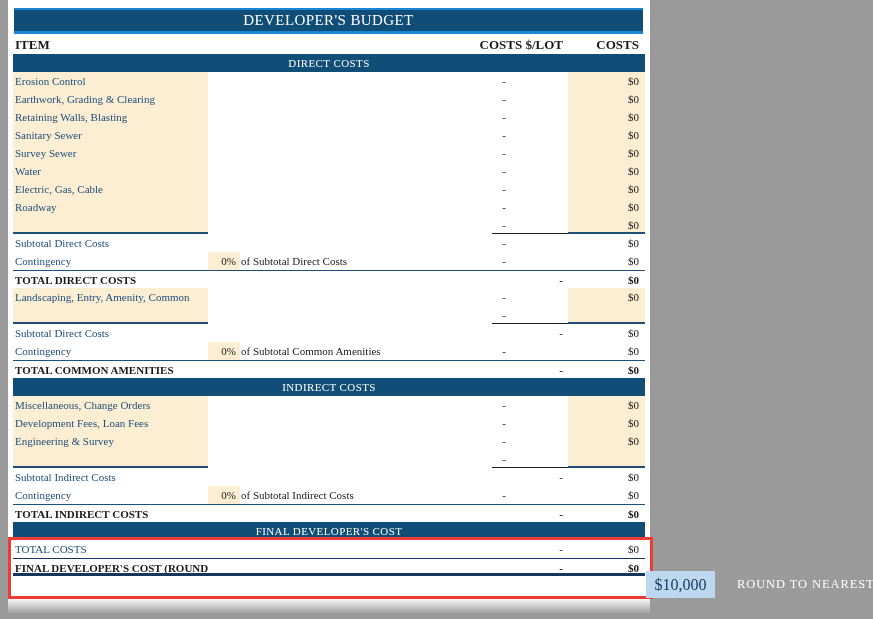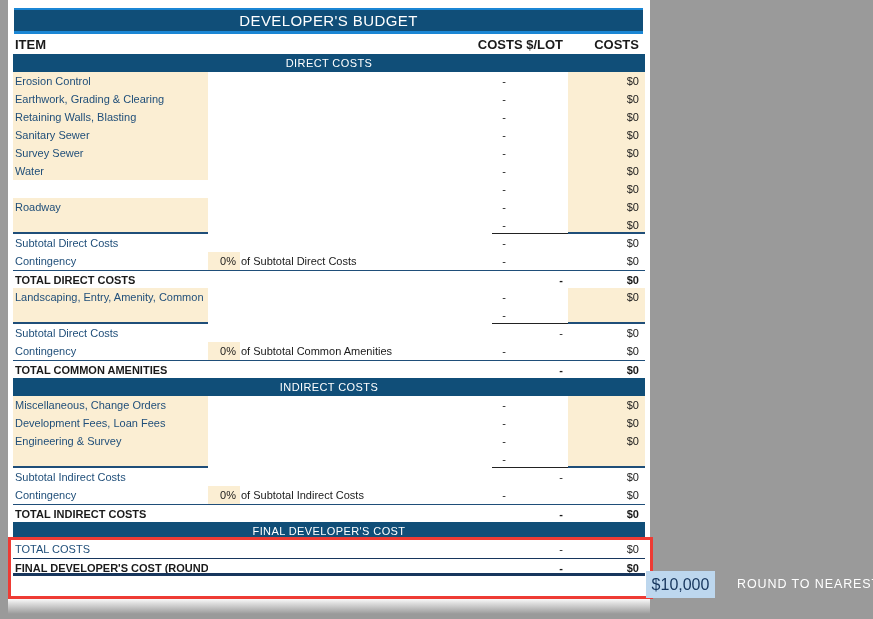--- a/index.html
+++ b/index.html
@@ -1,19 +1,19 @@
 <!DOCTYPE html>
 <html><head>
 <meta charset="utf-8">
 <style>
   html,body{margin:0;padding:0;}
   .stage{
     position:relative; width:873px; height:619px; overflow:hidden;
     background:#9a9a9a;
-    font-family:Liberation Sans, sans-serif;
+    font-family:Liberation Serif, serif;
     -webkit-font-smoothing:antialiased;
   }
   .sheet{position:absolute; left:8px; top:0; width:642px; height:600px; background:#ffffff;}
   .sheet-fade{position:absolute; left:8px; top:598px; width:642px; height:16px;
     background:linear-gradient(#ffffff, #9a9a9a);}
   
   .title-wrap{position:absolute; left:14px; top:8px; width:629px;}
   .title-accent-top{height:2px; background:#1b86d4;}
   .title-bar{height:21px; background:#104e78; color:#ffffff; text-align:center;
     font-size:15px; line-height:21px; letter-spacing:0.4px;}
@@ -110,20 +110,21 @@
         <div class="c-cost cream">$0</div>
       </div>
       <div class="row">
         <div class="c-item cream">Water</div>
         <div class="c-pct"></div>
         <div class="c-desc"></div>
         <div class="c-lot">-</div>
         <div class="c-cost cream">$0</div>
       </div>
       <div class="row">
+        <div class="c-item cream">Electric, Gas, Cable</div>
         <div class="c-pct"></div>
         <div class="c-desc"></div>
         <div class="c-lot">-</div>
         <div class="c-cost cream">$0</div>
       </div>
       <div class="row">
         <div class="c-item cream">Roadway</div>
         <div class="c-pct"></div>
         <div class="c-desc"></div>
         <div class="c-lot">-</div>

